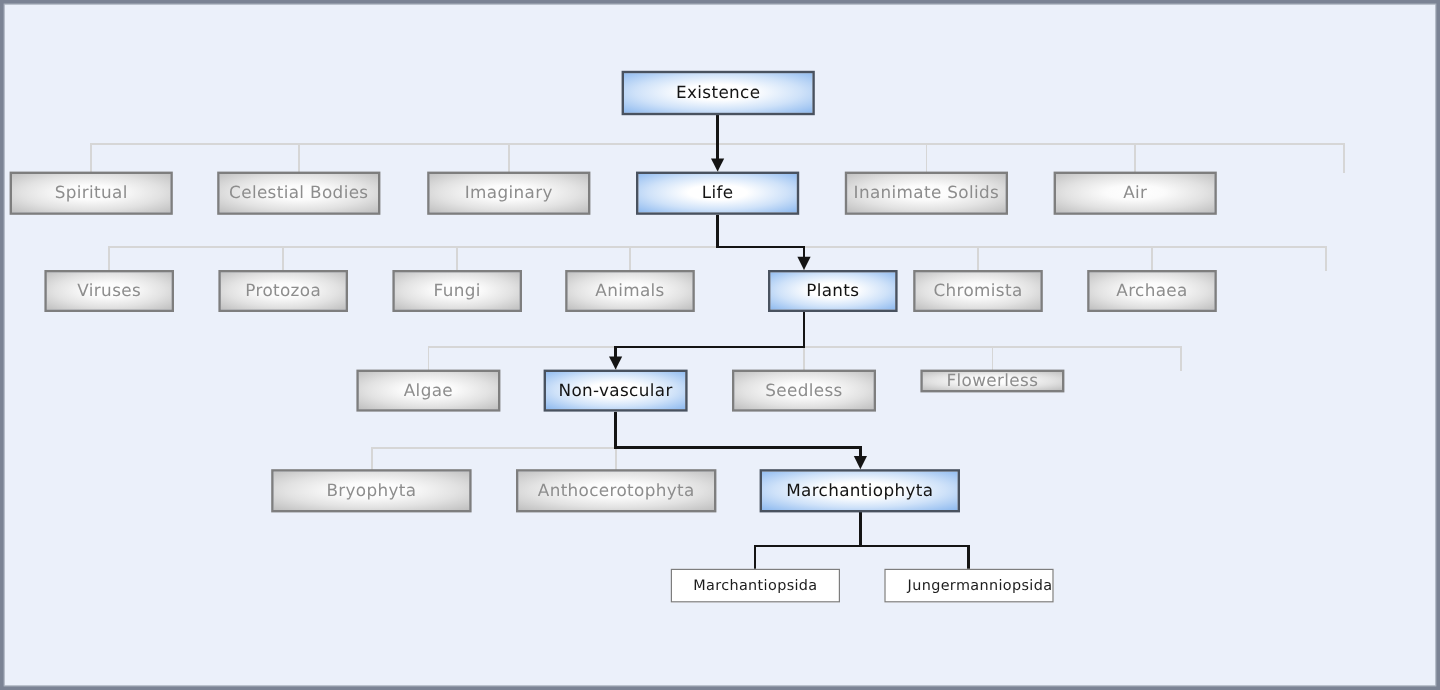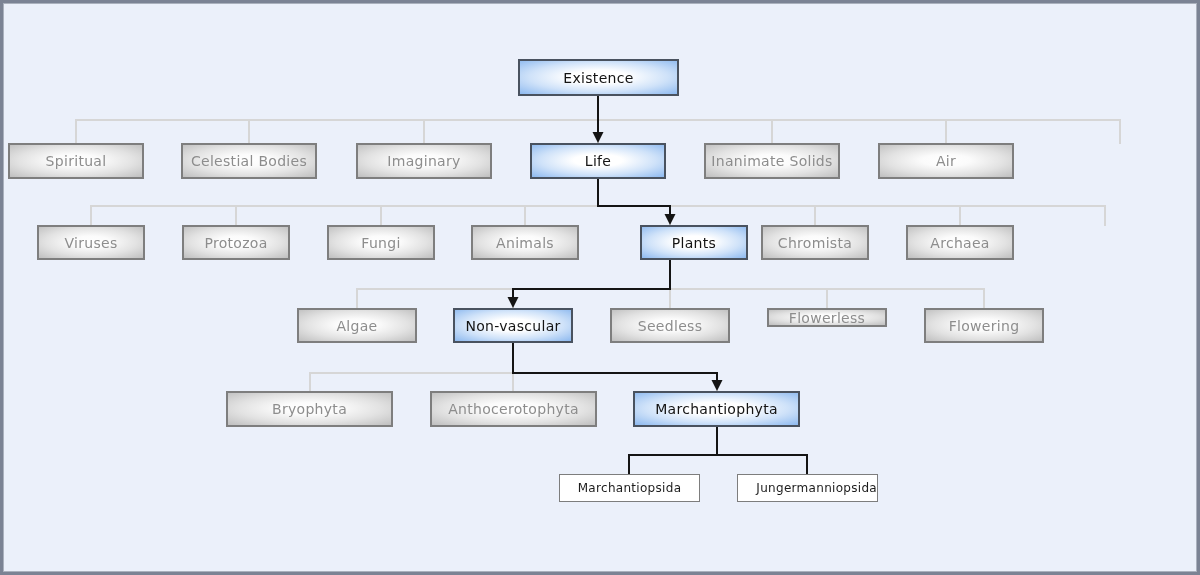--- a/index.html
+++ b/index.html
@@ -128,23 +128,20 @@
     </div>
     <div class="node selected" style="left: 453px; top: 308px; width: 120px; height: 35px;">
       <span>Non-vascular</span>
     </div>
     <div class="node unselected" style="left: 610px; top: 308px; width: 120px; height: 35px;">
       <span>Seedless</span>
     </div>
     <div class="node unselected" style="left: 767px; top: 308px; width: 120px; height: 19px;">
       <span>Flowerless</span>
     </div>
-    <div class="node unselected" style="left: 924px; top: 308px; width: 120px; height: 35px;">
-      <span>Flowering</span>
-    </div>
     <div class="node unselected" style="left: 226px; top: 391px; width: 167px; height: 36px;">
       <span>Bryophyta</span>
     </div>
     <div class="node selected" style="left: 633px; top: 391px; width: 167px; height: 36px;">
       <span>Marchantiophyta</span>
     </div>
     <div class="node unselected" style="left: 430px; top: 391px; width: 167px; height: 36px;">
       <span>Anthocerotophyta</span>
     </div>
     <div class="node leaf" style="left: 559px; top: 474px; width: 141px; height: 28px;">

